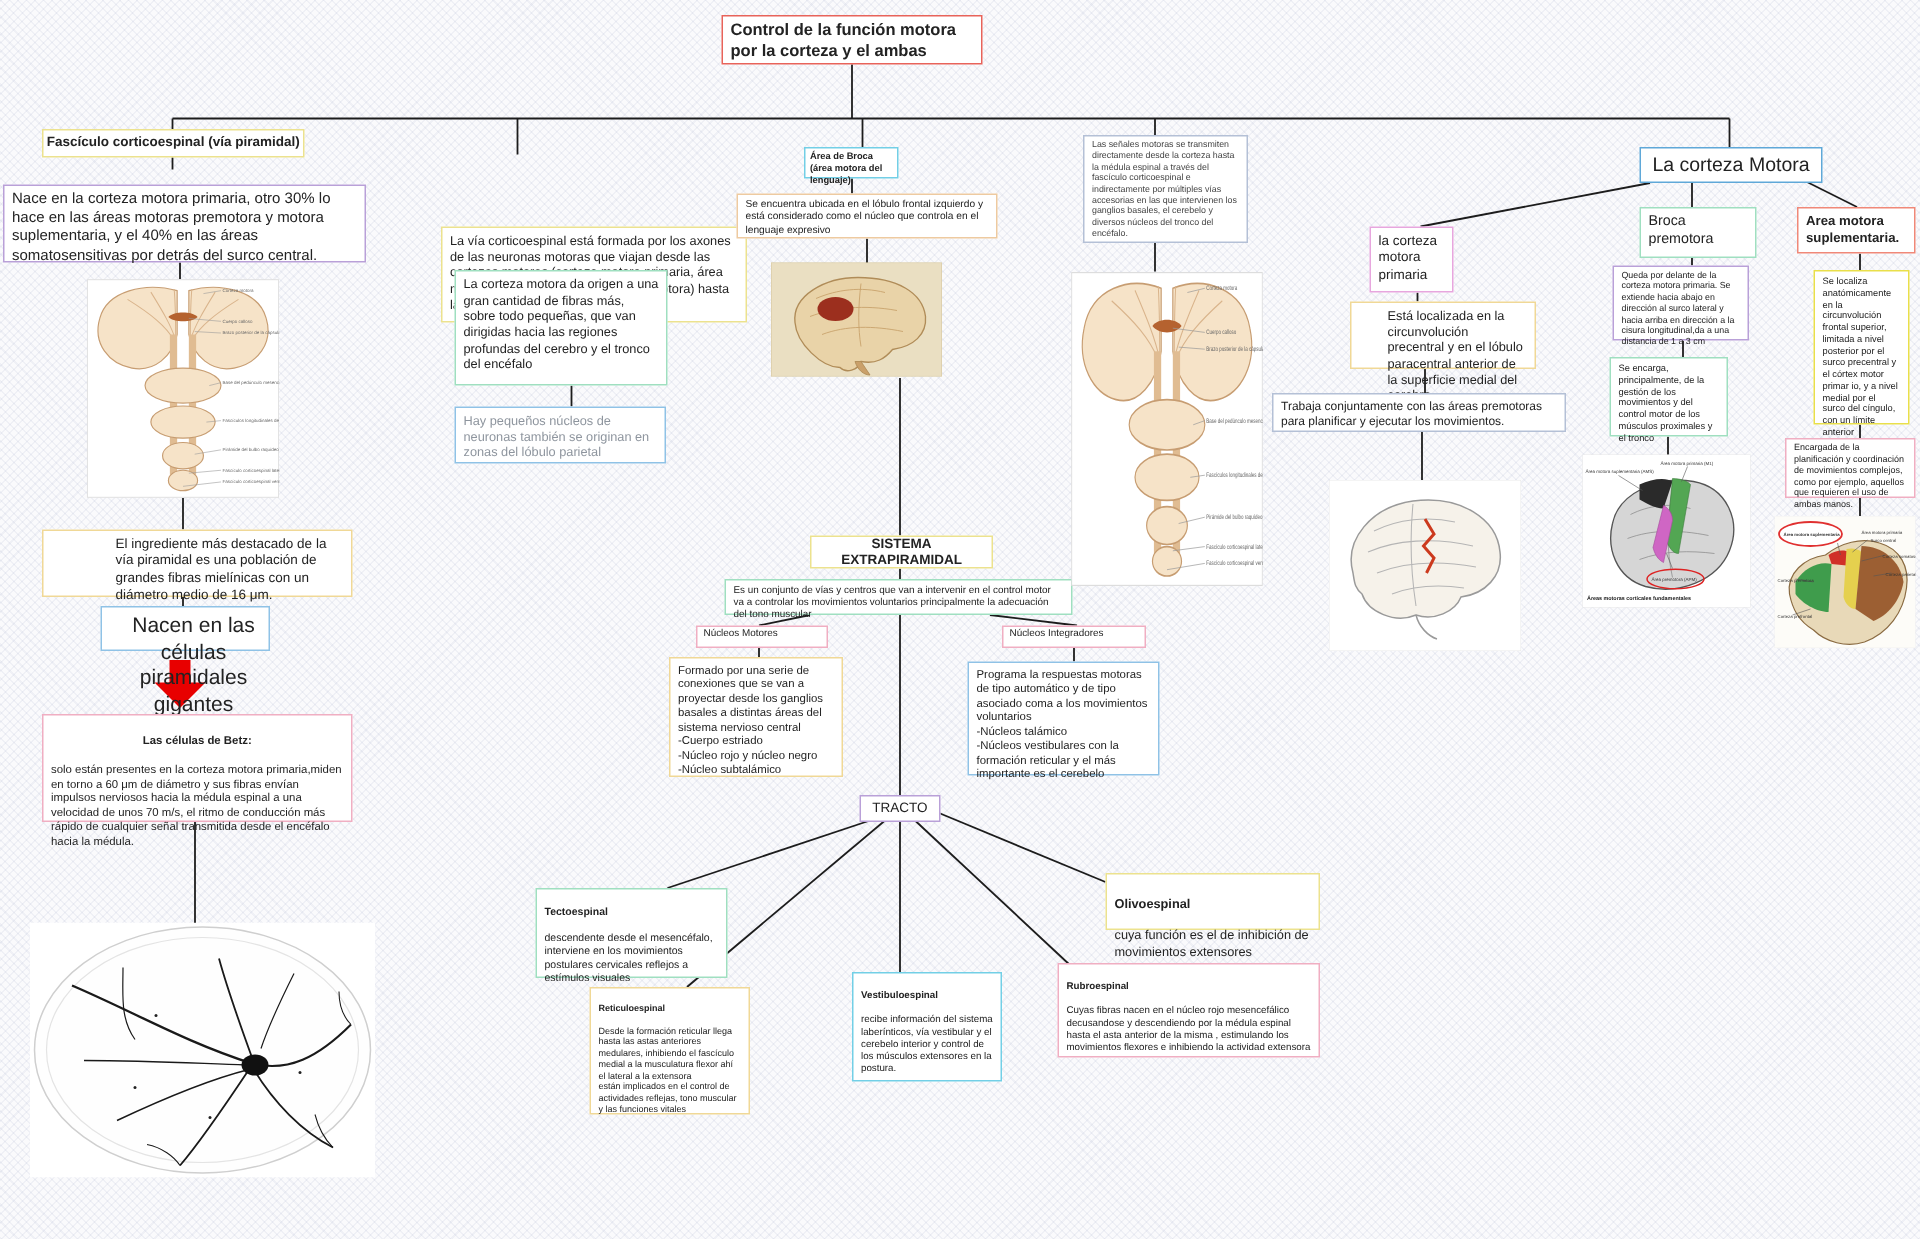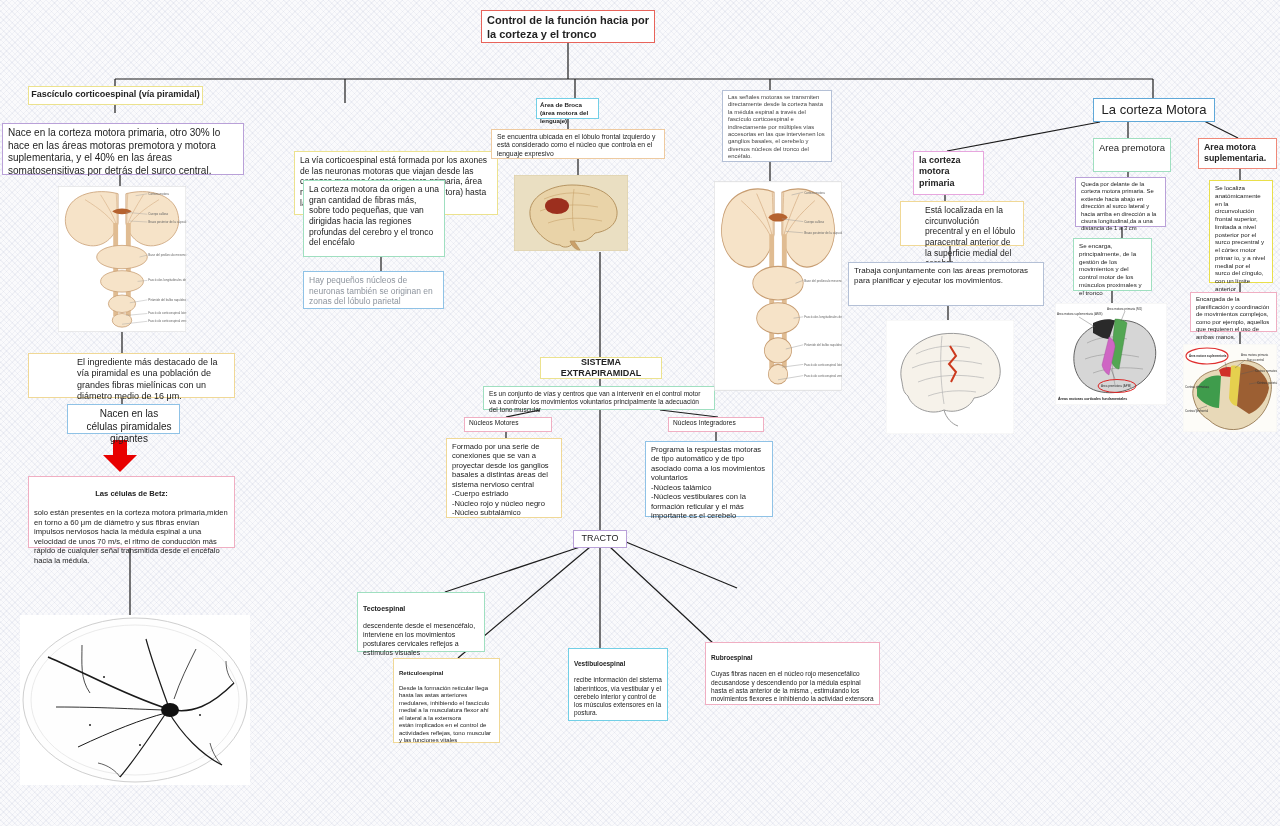--- a/index.html
+++ b/index.html
@@ -77,45 +77,45 @@
       <line x1="716" y1="432" x2="716" y2="441"></line>
       <line x1="580" y1="547" x2="445" y2="592"></line>
       <line x1="590" y1="547" x2="458" y2="658"></line>
       <line x1="600" y1="547" x2="600" y2="648"></line>
       <line x1="610" y1="547" x2="714" y2="644"></line>
       <line x1="626" y1="542" x2="737" y2="588"></line>
     </g>
     <polygon points="113,440 127,440 127,455 137,455 120,472 103,455 113,455" fill="#e80000"></polygon>
   </svg>
 
-  <div class="box bc-red bold" style="left:481px;top:10px;width:174px;height:33px;font-size:11px;">Control de la función hacia por la corteza y el tronco</div>
+  <div class="box bc-red bold" style="left:481px;top:10px;width:174px;height:33px;font-size:11px;">Control de la función motora por la corteza y el ambas</div>
 
   <div class="box bc-yellow bold tc" style="left:28px;top:86px;width:175px;height:19px;font-size:9px;padding:2px;">Fascículo corticoespinal (vía piramidal)</div>
   <div class="box bc-purple" style="left:2px;top:123px;width:242px;height:52px;font-size:10px;">Nace en la corteza motora primaria, otro 30% lo hace en las áreas motoras premotora y motora suplementaria, y el 40% en las áreas somatosensitivas por detrás del surco central.</div>
   <div class="box bc-cream" style="left:28px;top:353px;width:207px;height:45px;font-size:9px;padding-left:48px;">El ingrediente más destacado de la vía piramidal es una población de grandes fibras mielínicas con un diámetro medio de 16 μm.</div>
-  <div class="box bc-blue tc" style="left:67px;top:404px;width:113px;height:30px;font-size:10px;padding-left:16px;">Nacen en las células piramidales gigantes</div>
+  <div class="box bc-blue tc" style="left:67px;top:404px;width:113px;height:30px;font-size:14px;padding-left:16px;">Nacen en las células piramidales gigantes</div>
   <div class="box bc-pink" style="left:28px;top:476px;width:207px;height:72px;font-size:7.6px;">
     <div class="box-title tc">Las células de Betz:</div>
     <div>solo están presentes en la corteza motora primaria,miden en torno a 60 μm de diámetro y sus fibras envían impulsos nerviosos hacia la médula espinal a una velocidad de unos 70 m/s, el ritmo de conducción más rápido de cualquier señal transmitida desde el encéfalo hacia la médula.</div>
   </div>
 
   <div class="box bc-yellow" style="left:294px;top:103px;width:204px;height:64px;font-size:8.5px;margin-top:48px;">La vía corticoespinal está formada por los axones de las neuronas motoras que viajan desde las cortezas motoras (corteza motora primaria, área motora suplementaria y corteza premotora) hasta la médula espinal.</div>
   <div class="box bc-mint" style="left:303px;top:180px;width:142px;height:77px;font-size:8.5px;">La corteza motora da origen a una gran cantidad de fibras más, sobre todo pequeñas, que van dirigidas hacia las regiones profundas del cerebro y el tronco del encéfalo</div>
   <div class="box bc-blue greytext" style="left:303px;top:271px;width:141px;height:38px;font-size:8.5px;">Hay pequeños núcleos de neuronas también se originan en zonas del lóbulo parietal</div>
 
   <div class="box bc-cyan bold" style="left:536px;top:98px;width:63px;height:21px;font-size:6.2px;padding:2px 3px;">Área de Broca (área motora del lenguaje)</div>
   <div class="box bc-peach" style="left:491px;top:129px;width:174px;height:30px;font-size:6.8px;">Se encuentra ubicada en el lóbulo frontal izquierdo y está considerado como el núcleo que controla en el lenguaje expresivo</div>
 
   <div class="box bc-grey" style="left:722px;top:90px;width:110px;height:72px;font-size:5.9px;color:#444;">Las señales motoras se transmiten directamente desde la corteza hasta la médula espinal a través del fascículo corticoespinal e indirectamente por múltiples vías accesorias en las que intervienen los ganglios basales, el cerebelo y diversos núcleos del tronco del encéfalo.</div>
 
   <div class="box bc-sky tc cen" style="left:1093px;top:98px;width:122px;height:24px;font-size:13px;border-width:1.8px;">La corteza Motora</div>
-  <div class="box bc-magenta" style="left:913px;top:151px;width:71px;height:44px;font-size:9px;font-weight:bold;">la corteza motora primaria</div>
+  <div class="box bc-magenta" style="left:913px;top:151px;width:56px;height:44px;font-size:9px;">la corteza motora primaria</div>
   <div class="box bc-cream" style="left:900px;top:201px;width:124px;height:45px;font-size:8.5px;padding-left:24px;">Está localizada en la circunvolución precentral y en el lóbulo paracentral anterior de la superficie medial del cerebro</div>
-  <div class="box bc-grey" style="left:848px;top:262px;width:196px;height:44px;font-size:8px;">Trabaja conjuntamente con las áreas premotoras para planificar y ejecutar los movimientos.</div>
-  <div class="box bc-mint" style="left:1093px;top:138px;width:78px;height:34px;font-size:9.5px;">Area premotora</div>
+  <div class="box bc-grey" style="left:848px;top:262px;width:196px;height:26px;font-size:8px;">Trabaja conjuntamente con las áreas premotoras para planificar y ejecutar los movimientos.</div>
+  <div class="box bc-mint" style="left:1093px;top:138px;width:78px;height:34px;font-size:9.5px;">Broca premotora</div>
   <div class="box bc-purple" style="left:1075px;top:177px;width:91px;height:50px;font-size:5.9px;">Queda por delante de la corteza motora primaria. Se extiende hacia abajo en dirección al surco lateral y hacia arriba en dirección a la cisura longitudinal,da a una distancia de 1 a 3 cm</div>
   <div class="box bc-mint" style="left:1073px;top:238px;width:79px;height:53px;font-size:6.2px;">Se encarga, principalmente, de la gestión de los movimientos y del control motor de los músculos proximales y el tronco</div>
   <div class="box bc-salmon" style="left:1198px;top:138px;width:79px;height:31px;font-size:8.8px;font-weight:bold;">Area motora suplementaria.</div>
   <div class="box bc-brightyellow" style="left:1209px;top:180px;width:64px;height:103px;font-size:6.2px;">Se localiza anatómicamente en la circunvolución frontal superior, limitada a nivel posterior por el surco precentral y el córtex motor primar io, y a nivel medial por el surco del cíngulo, con un límite anterior</div>
   <div class="box bc-pink" style="left:1190px;top:292px;width:87px;height:40px;font-size:6px;">Encargada de la planificación y coordinación de movimientos complejos, como por ejemplo, aquellos que requieren el uso de ambas manos.</div>
 
   <div class="box bc-yellow bold tc cen" style="left:540px;top:357px;width:122px;height:22px;font-size:9px;">SISTEMA EXTRAPIRAMIDAL</div>
   <div class="box bc-mint" style="left:483px;top:386px;width:232px;height:24px;font-size:6.6px;">Es un conjunto de vías y centros que van a intervenir en el control motor va a controlar los movimientos voluntarios principalmente la adecuación del tono muscular</div>
   <div class="box bc-pink" style="left:464px;top:417px;width:88px;height:15px;font-size:6.6px;padding:1px 4px;">Núcleos Motores</div>
   <div class="box bc-pink" style="left:668px;top:417px;width:96px;height:15px;font-size:6.6px;padding:1px 4px;">Núcleos Integradores</div>
@@ -137,20 +137,24 @@
     <div>Desde la formación reticular llega hasta las astas anteriores medulares, inhibiendo el fascículo medial a la musculatura flexor ahí el lateral a la extensora
 están implicados en el control de actividades reflejas, tono muscular y las funciones vitales</div>
   </div>
   <div class="box bc-cyan" style="left:568px;top:648px;width:100px;height:73px;font-size:6.5px;">
     <div class="box-title">Vestibuloespinal</div>
     <div>recibe información del sistema laberínticos, vía vestibular y el cerebelo interior y control de los músculos extensores en la postura.</div>
   </div>
   <div class="box bc-pink" style="left:705px;top:642px;width:175px;height:63px;font-size:6.5px;">
     <div class="box-title">Rubroespinal</div>
     <div>Cuyas fibras nacen en el núcleo rojo mesencefálico decusandose y descendiendo por la médula espinal hasta el asta anterior de la misma , estimulando los movimientos flexores e inhibiendo la actividad extensora</div>
+  </div>
+  <div class="box bc-yellow" style="left:737px;top:582px;width:143px;height:38px;font-size:8.5px;">
+    <div class="box-title">Olivoespinal</div>
+    <div>cuya función es el de inhibición de movimientos extensores</div>
   </div>
 
   <svg width="0" height="0" style="position:absolute">
     <symbol id="tractfig" viewBox="0 0 132 150">
       <rect x="0.5" y="0.5" width="131" height="149" fill="#ffffff" stroke="#dddddd" stroke-width="0.6"></rect>
       <path d="M62,8 C40,2 14,8 9,27 C4,44 15,58 31,61 C46,64 59,53 62,38 Z" fill="#f6e3c8" stroke="#c79d72" stroke-width="0.8"></path>
       <path d="M70,8 C92,2 118,8 123,27 C128,44 117,58 101,61 C86,64 73,53 70,38 Z" fill="#f6e3c8" stroke="#c79d72" stroke-width="0.8"></path>
       <g stroke="#d9b48c" stroke-width="0.7" fill="none">
         <path d="M28,14 C44,24 54,32 60,42"></path>
           <path d="M44,9 C52,22 58,32 61,42"></path>

